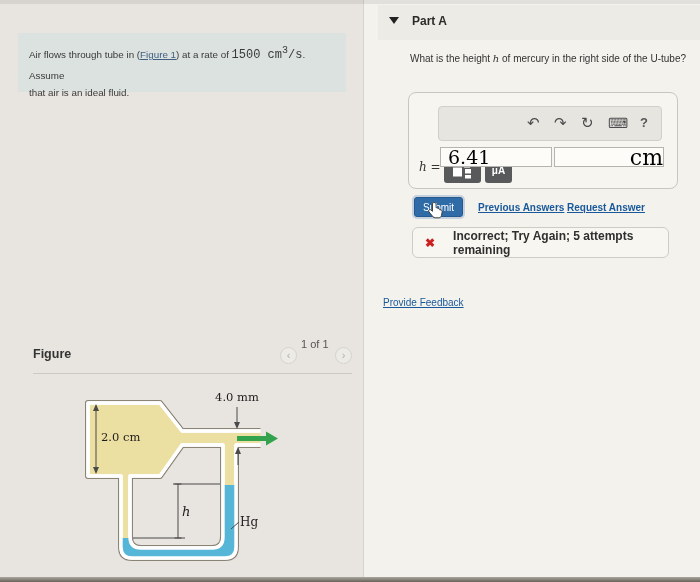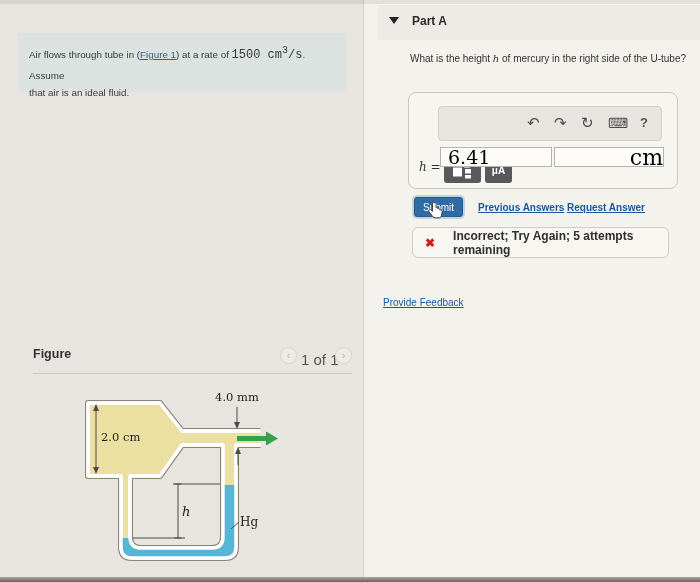--- a/index.html
+++ b/index.html
@@ -57,21 +57,21 @@
   
   .problem-box{position:absolute;left:18px;top:33px;width:328px;height:59px;background:#dbe2e0;box-sizing:border-box;padding:9px 11px;font-size:9.8px;line-height:1.8;color:#3a3a3a;}
   .problem-box .fig-link{color:#3f5e80;text-decoration:underline;cursor:pointer;}
   .problem-box .math{font-family:Liberation Mono, monospace;font-size:12px;margin-top:28px;}
   .problem-box .line2{display:block;}
 
   .figure-title{position:absolute;left:33px;top:347px;font-size:12.5px;font-weight:bold;color:#333;}
   .pg-btn{position:absolute;top:347px;width:17px;height:17px;border-radius:50%;background:#edebe6;border:1px solid #d6d3cd;box-sizing:border-box;color:#b3b0aa;font-size:11px;line-height:14px;text-align:center;cursor:pointer;}
   .pg-prev{left:280px;}
   .pg-next{left:335px;}
-  .pg-label{position:absolute;left:301px;top:351px;font-size:15px;color:#555;}
+  .pg-label{position:absolute;left:301px;top:338px;font-size:11px;color:#555;}
   .fig-divider{position:absolute;left:33px;top:373px;width:319px;height:1px;background:#ccc9c3;}
 
   .figure-svg{position:absolute;left:60px;top:385px;}
   .figure-svg text{font-family:"DejaVu Serif",serif;fill:#1d1d1d;}
 </style>
 </head>
 <body>
 
 <div class="stage">
 

